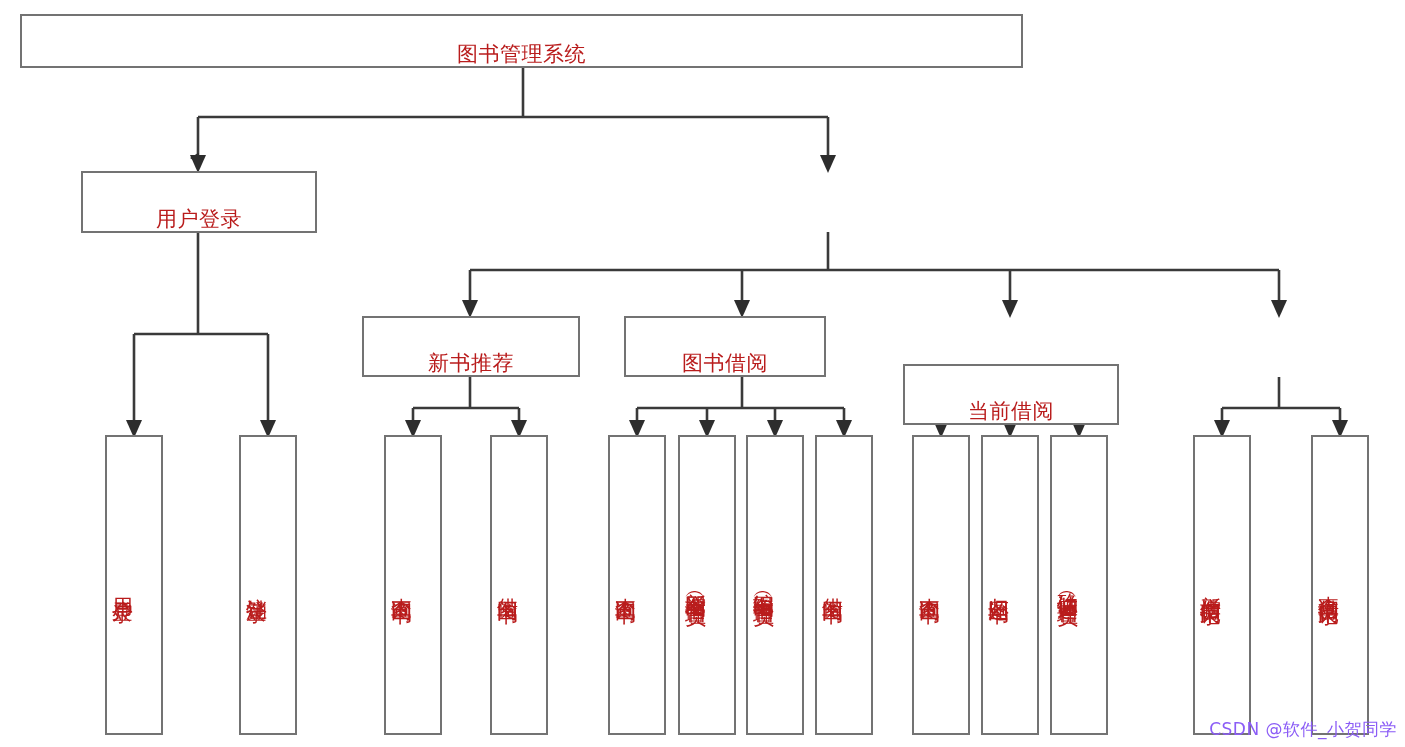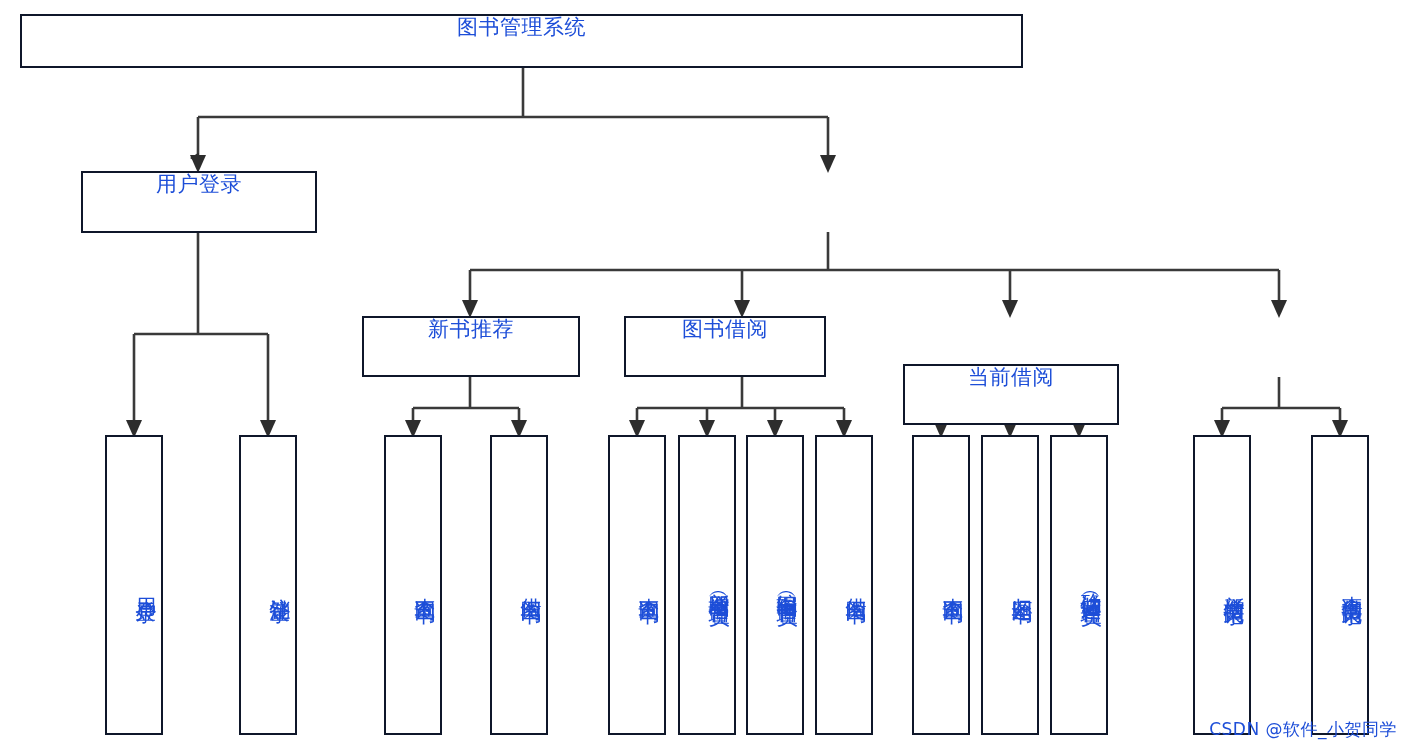--- a/index.html
+++ b/index.html
@@ -20,25 +20,25 @@
   #edges {
     position: absolute;
     left: 0;
     top: 0;
     width: 1405px;
     height: 747px;
   }
   .node {
     position: absolute;
     box-sizing: border-box;
-    border: 2px solid #0f172a;
+    border: 2px solid #737373;
     background: #ffffff;
-    color: #1d4ed8;
+    color: #b91c1c;
     display: flex;
-    align-items: flex-start;
+    align-items: flex-end;
     justify-content: center;
     text-align: center;
   }
   .node.h {
     font-size: 21px;
     letter-spacing: 0.5px;
     line-height: 1.1;
   }
   .node.v {
     writing-mode: vertical-rl;
@@ -52,21 +52,21 @@
     writing-mode: vertical-rl;
     text-orientation: upright;
     display: block;
     white-space: nowrap;
   }
   #watermark {
     position: absolute;
     right: 8px;
     bottom: 6px;
     font-size: 17px;
-    color: #1d4ed8;
+    color: #8b5cf6;
     white-space: nowrap;
     letter-spacing: 0.5px;
   }
 </style>
 </head>
 <body>
 
 <div id="canvas">
 
   <svg id="edges" viewBox="0 0 1405 747" xmlns="http://www.w3.org/2000/svg">

